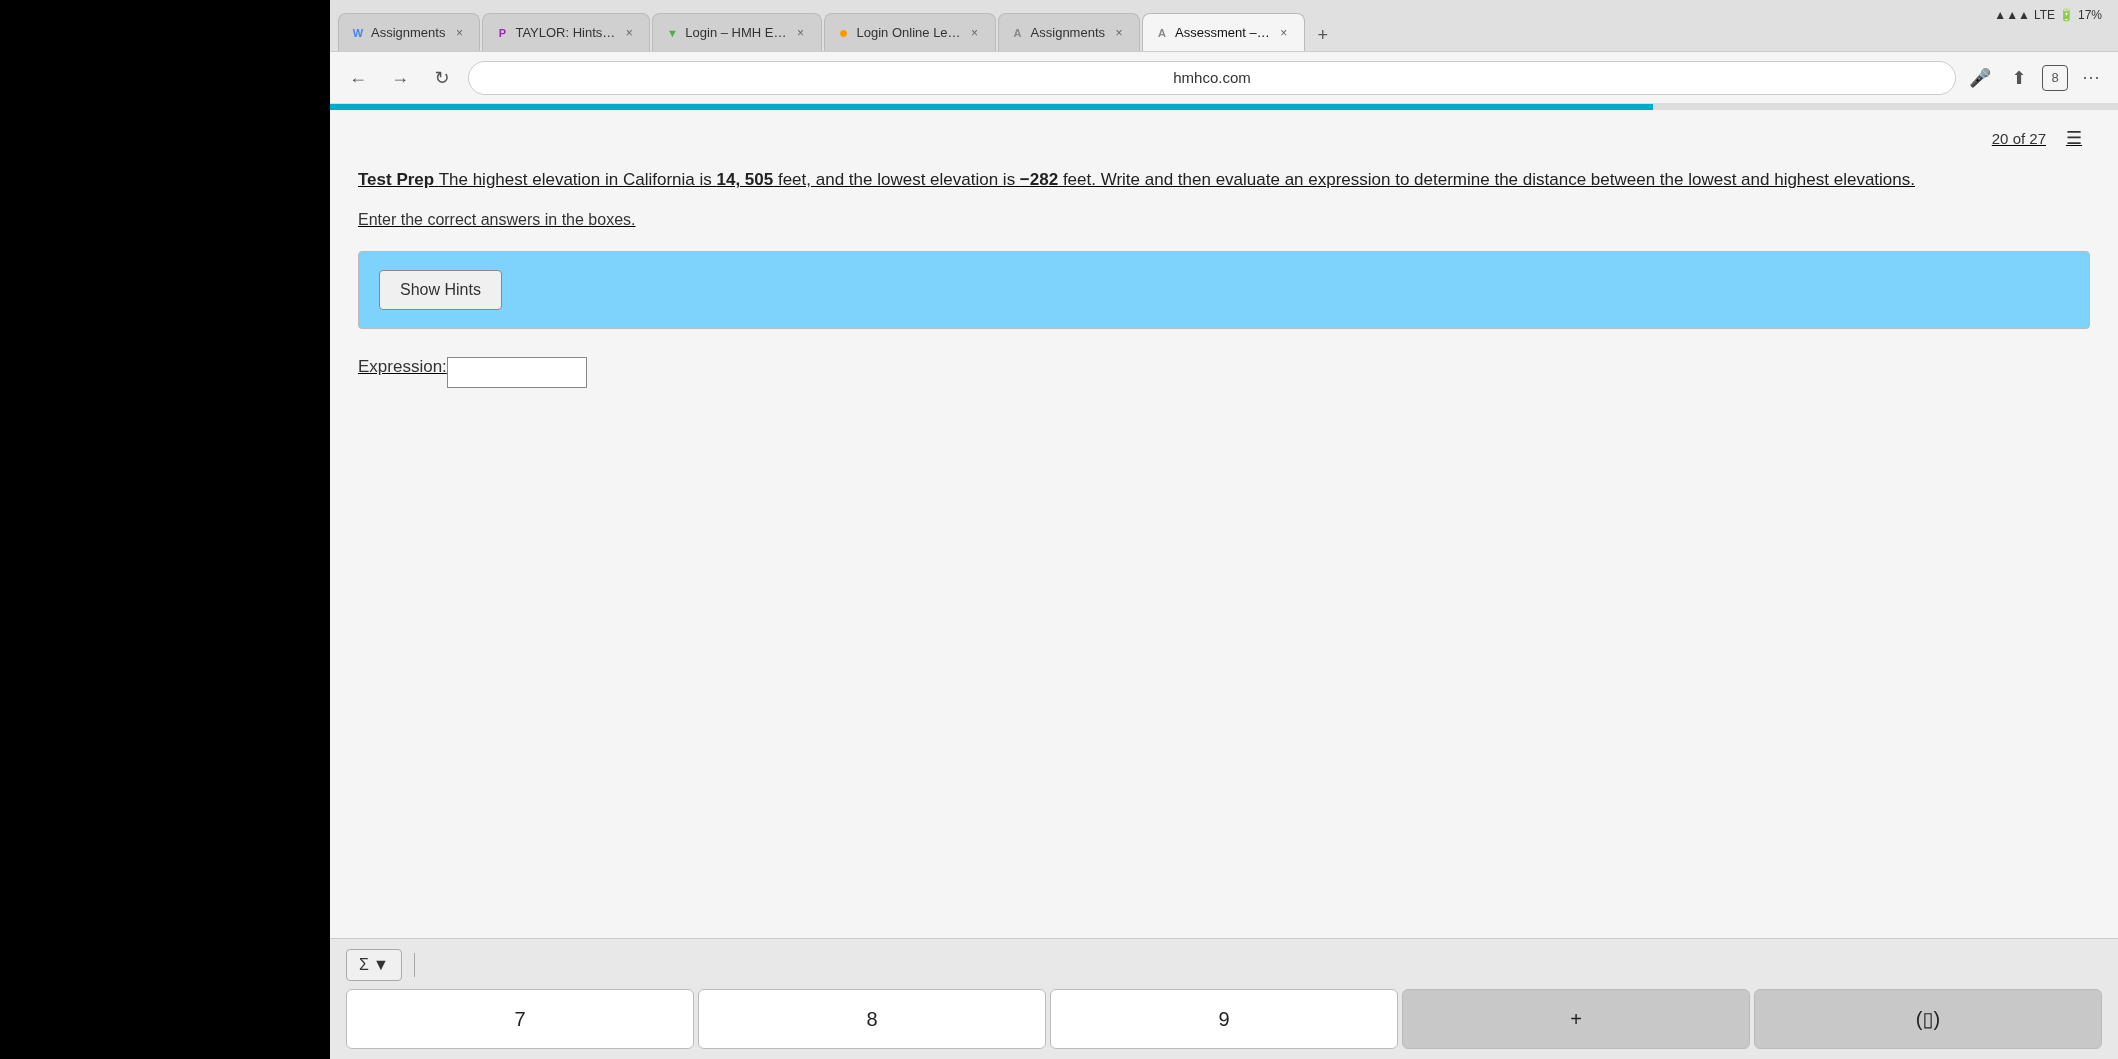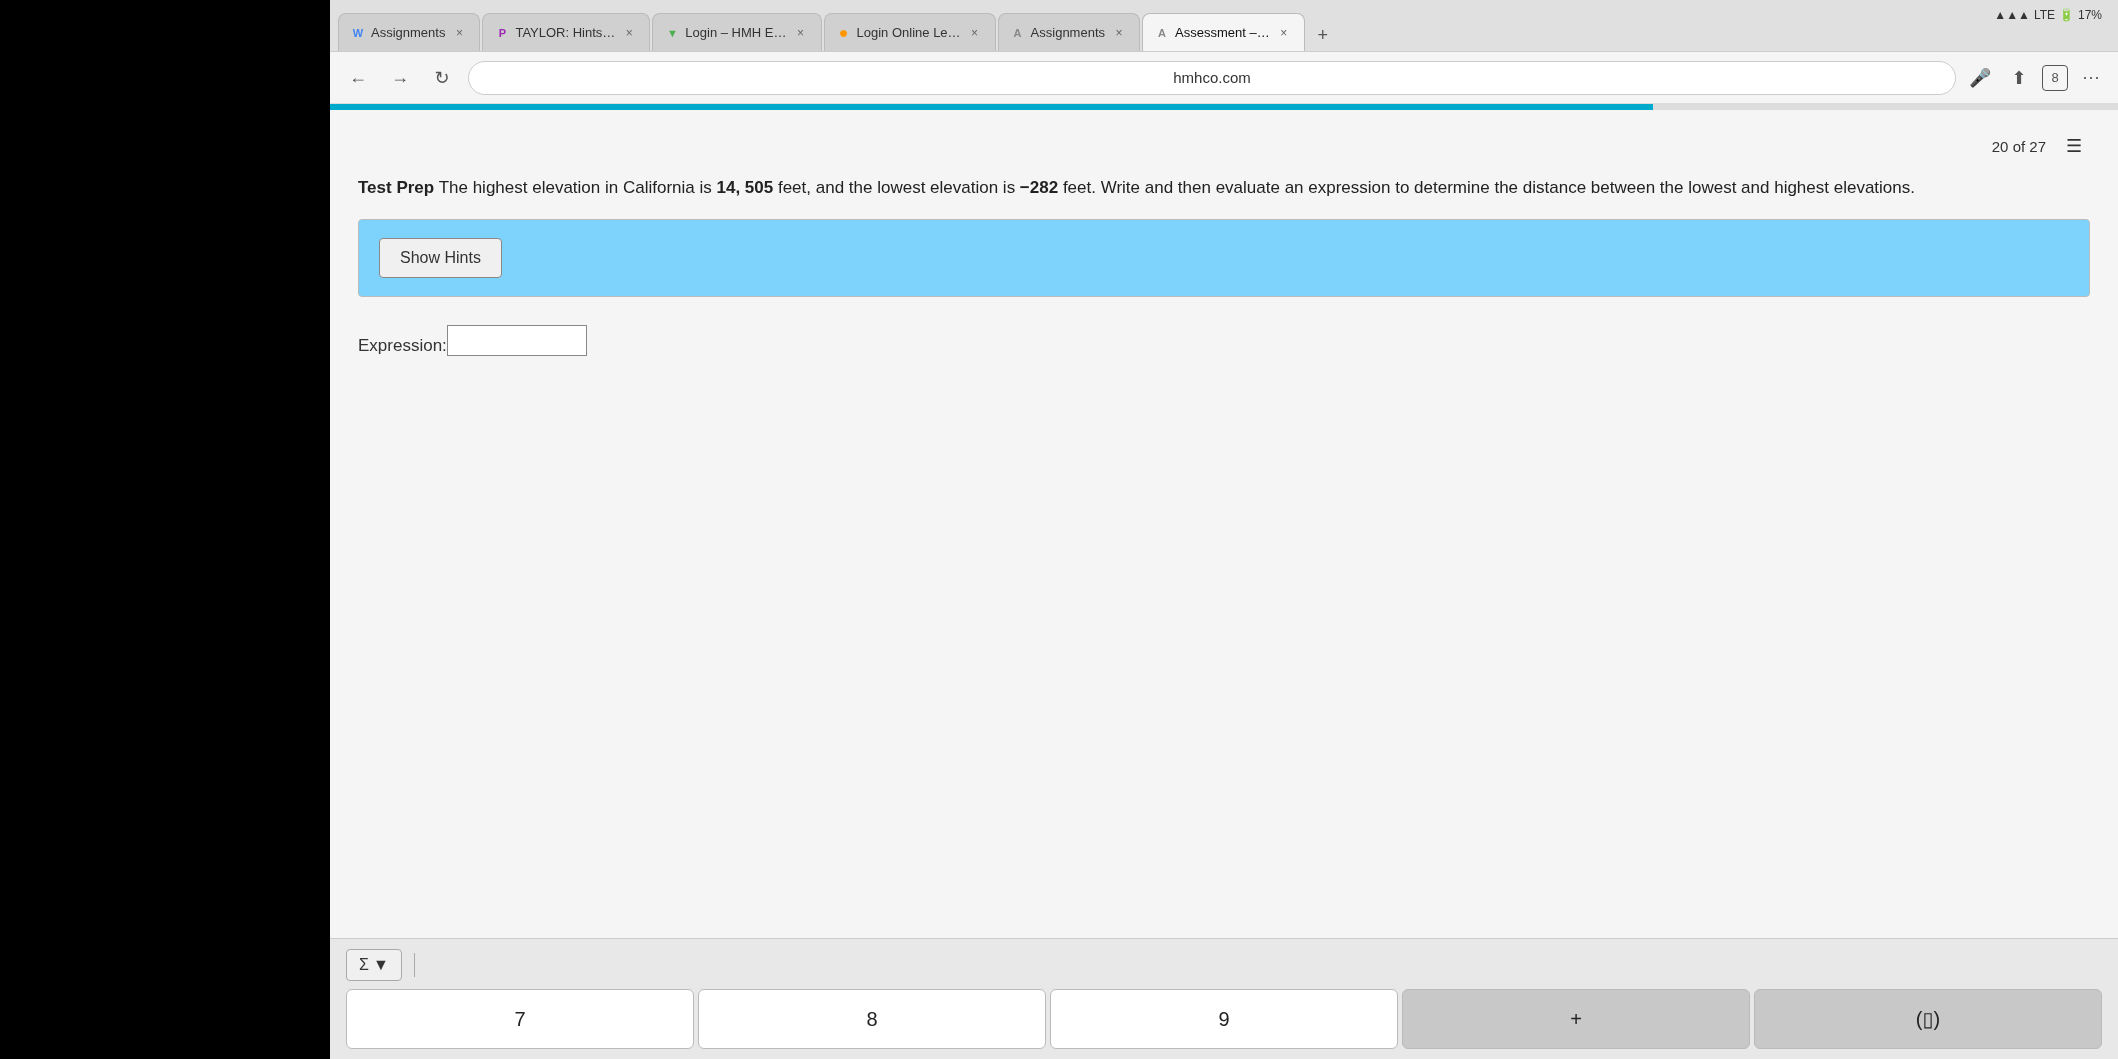--- a/index.html
+++ b/index.html
@@ -182,23 +182,24 @@
       background: #ddd;
       margin: 0;
     }
 
     .progress-bar-fill {
       height: 100%;
       background: #00aacc;
     }
 
     .question-area {
-      padding: 20px 28px;
+      padding: 12px 28px;
       flex: 1;
       overflow-y: auto;
+      text-decoration: underline;
     }
 
     .question-header-row {
       display: flex;
       align-items: center;
       justify-content: flex-end;
       margin-bottom: 12px;
     }
 
     .page-number {
@@ -249,21 +250,21 @@
       background: #f0f0f0;
       padding: 10px 20px;
       font-size: 16px;
       color: #333;
       cursor: pointer;
       border-radius: 4px;
     }
 
     .form-row {
       display: flex;
-      align-items: flex-end;
+      align-items: flex-start;
       margin-bottom: 28px;
       font-size: 17px;
       color: #333;
     }
 
     .answer-input {
       border: 1px solid #888;
       background: #fff;
       padding: 6px 10px;
       font-size: 15px;
@@ -435,20 +436,21 @@
       <div class="question-header-row">
         <span class="page-number">20 of 27</span>
         <div class="list-icon-btn">☰</div>
       </div>
 
       <div class="question-text">
         <strong>Test Prep</strong>
         <span> The highest elevation in California is <strong>14, 505</strong> feet, and the lowest elevation is <strong>−282</strong> feet. Write and then evaluate an expression to determine the distance between the lowest and highest elevations.</span>
       </div>
 
+      <div class="instruction-text">Enter the correct answers in the boxes.</div>
 
       <div class="hints-box">
         <button class="show-hints-btn">Show Hints</button>
       </div>
 
       <div class="form-row">
         <span>Expression:</span>
         <input class="answer-input wide" type="text" value="" style="">
       </div>
 

